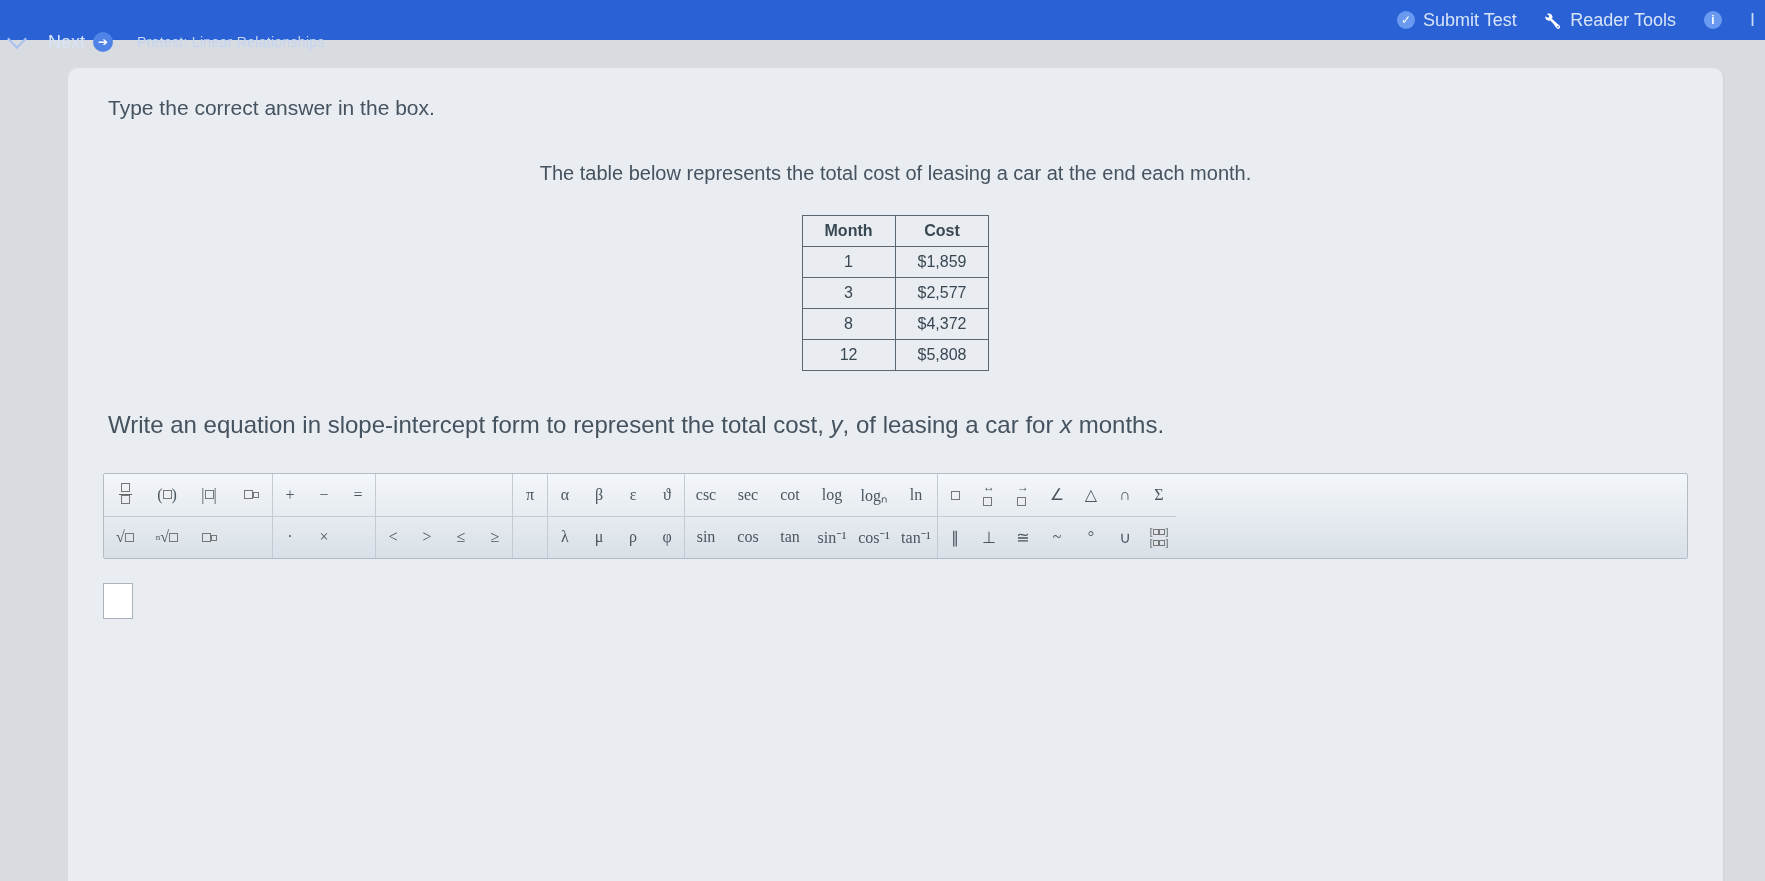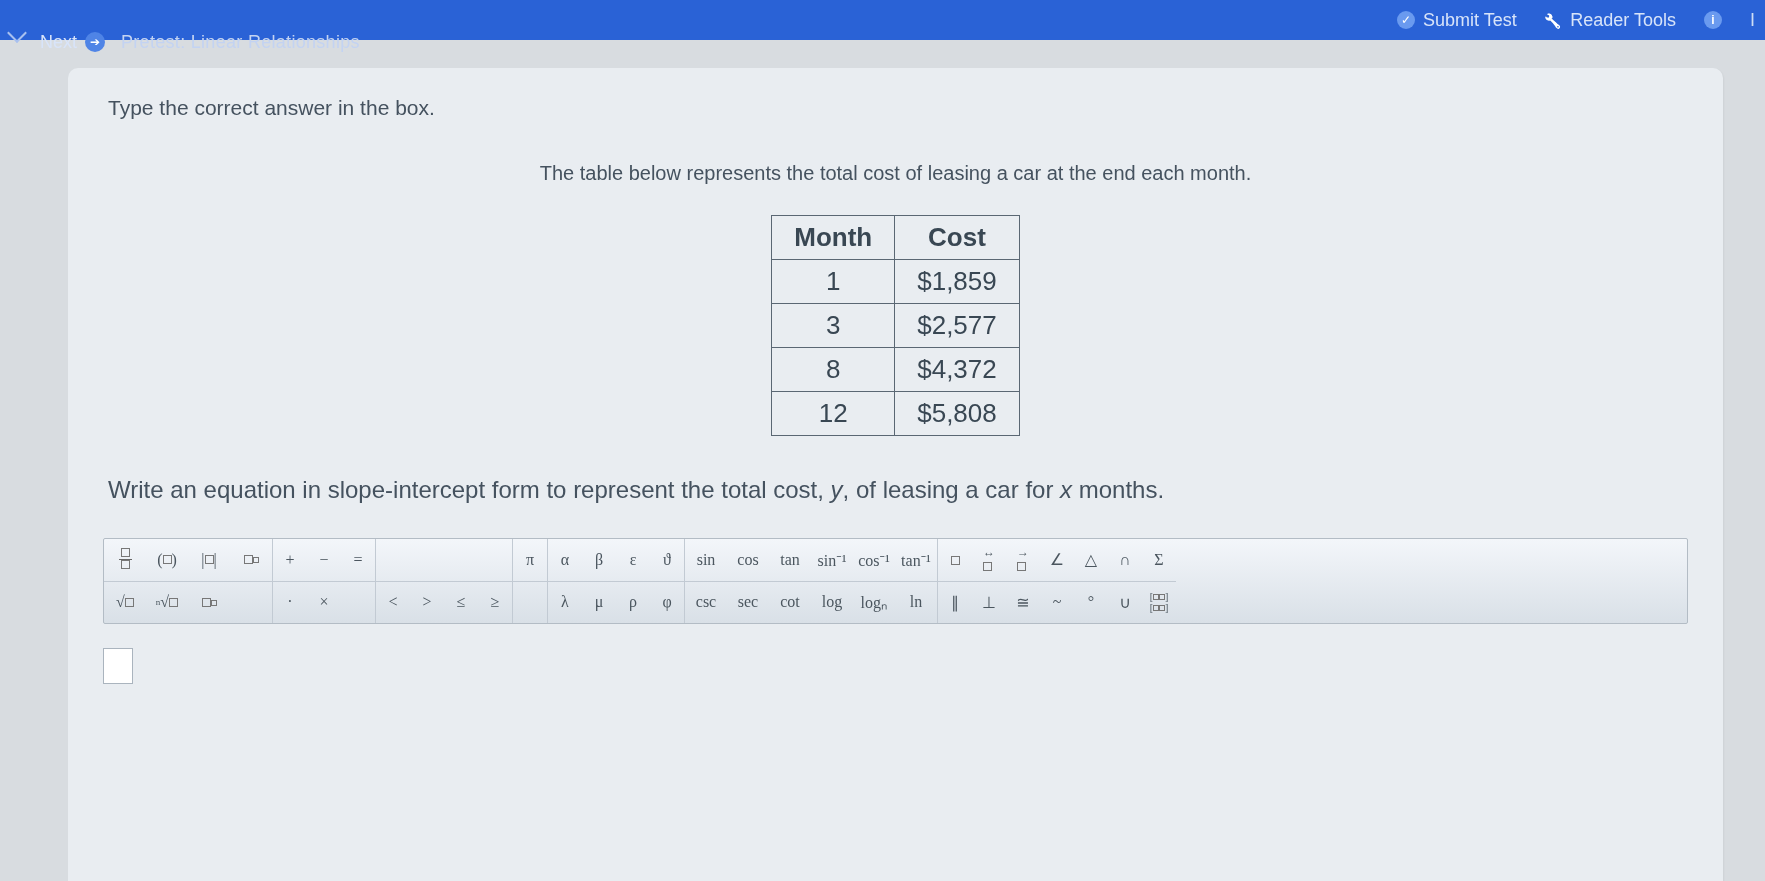--- a/index.html
+++ b/index.html
@@ -12,32 +12,32 @@
   }
   .header {
     background: #2a62d6;
     color: #cdddf5;
     height: 40px;
     display: flex;
     align-items: center;
     padding: 0 10px;
     font-size: 18px;
   }
-  .header-left { display: flex; align-items: flex-start; gap: 16px; margin-top: 44px; }
+  .header-left { display: flex; align-items: center; gap: 24px; margin-top: 44px; }
   .header-right { margin-left: auto; display: flex; align-items: center; gap: 28px; }
   .chevron-down {
     width: 14px; height: 14px; border-left: 2px solid #a8c0ef; border-bottom: 2px solid #a8c0ef;
     transform: rotate(-45deg); margin-top: -6px;
   }
   .circle-icon {
     width: 20px; height: 20px; border-radius: 50%; background: #4f84e6;
     display: inline-flex; align-items: center; justify-content: center;
     font-size: 12px; color: #fff;
   }
-  .title { color: #c3d3f2; font-size: 18px; letter-spacing: .3px; }
+  .title { color: #c3d3f2; font-size: 14px; letter-spacing: .3px; }
   .submit-check {
     width: 18px; height: 18px; border-radius: 50%; background: #6a9aef;
     display: inline-flex; align-items: center; justify-content: center; color: #fff; font-size: 12px;
   }
   .wrench-icon::before { content: "🔧"; font-size: 14px; filter: grayscale(1) brightness(2); }
   .info-icon {
     width: 18px; height: 18px; border-radius: 50%; background: #6a9aef; color: #fff;
     display: inline-flex; align-items: center; justify-content: center; font-size: 12px; font-weight: bold;
   }
   .content {
@@ -50,21 +50,21 @@
     box-shadow: 1px 1px 2px rgba(0,0,0,.05);
   }
   .instruction { font-size: 21px; margin-bottom: 42px; color: #45525f; }
   .intro { font-size: 20px; margin-bottom: 30px; color: #45525f; text-align: center; }
   .table-wrap { display: flex; justify-content: center; margin-bottom: 40px; }
   table.data { border-collapse: collapse; }
   table.data th, table.data td {
     border: 1px solid #5a6773;
     padding: 6px 22px;
     text-align: center;
-    font-size: 26px;
+    font-size: 16px;
     color: #394753;
     background: #e9edf1;
   }
   table.data th { font-weight: bold; }
   .prompt { font-size: 24px; color: #45525f; margin-bottom: 34px; }
   .italic { font-style: italic; }
   .editor-wrap { margin: 0 -5px; }
   .toolbar {
     background: linear-gradient(#f3f6fa, #d9e0e7);
     border: 1px solid #b3bcc5;
@@ -236,35 +236,35 @@
         <div class="tb-row">
           <div class="tb-btn sm">λ</div>
           <div class="tb-btn sm">μ</div>
           <div class="tb-btn sm">ρ</div>
           <div class="tb-btn sm">φ</div>
         </div>
       </div>
 
       <div class="tb-group">
         <div class="tb-row">
+          <div class="tb-btn">csc</div>
+          <div class="tb-btn">sec</div>
+          <div class="tb-btn">cot</div>
+          <div class="tb-btn">log</div>
+          <div class="tb-btn">logₙ</div>
+          <div class="tb-btn">ln</div>
+        </div>
+        <div class="tb-row">
           <div class="tb-btn">sin</div>
           <div class="tb-btn">cos</div>
           <div class="tb-btn">tan</div>
           <div class="tb-btn">sin⁻¹</div>
           <div class="tb-btn">cos⁻¹</div>
           <div class="tb-btn">tan⁻¹</div>
         </div>
-        <div class="tb-row">
-          <div class="tb-btn">csc</div>
-          <div class="tb-btn">sec</div>
-          <div class="tb-btn">cot</div>
-          <div class="tb-btn">log</div>
-          <div class="tb-btn">logₙ</div>
-          <div class="tb-btn">ln</div>
-        </div>
       </div>
 
       <div class="tb-group" style="border-right:none">
         <div class="tb-row">
           <div class="tb-btn sm">
               <span style="text-decoration:overline"><span class="box-glyph"></span></span>
             </div>
           <div class="tb-btn sm">
               <span style="font-size:12px">↔<br><span class="box-glyph"></span></span>
             </div>

